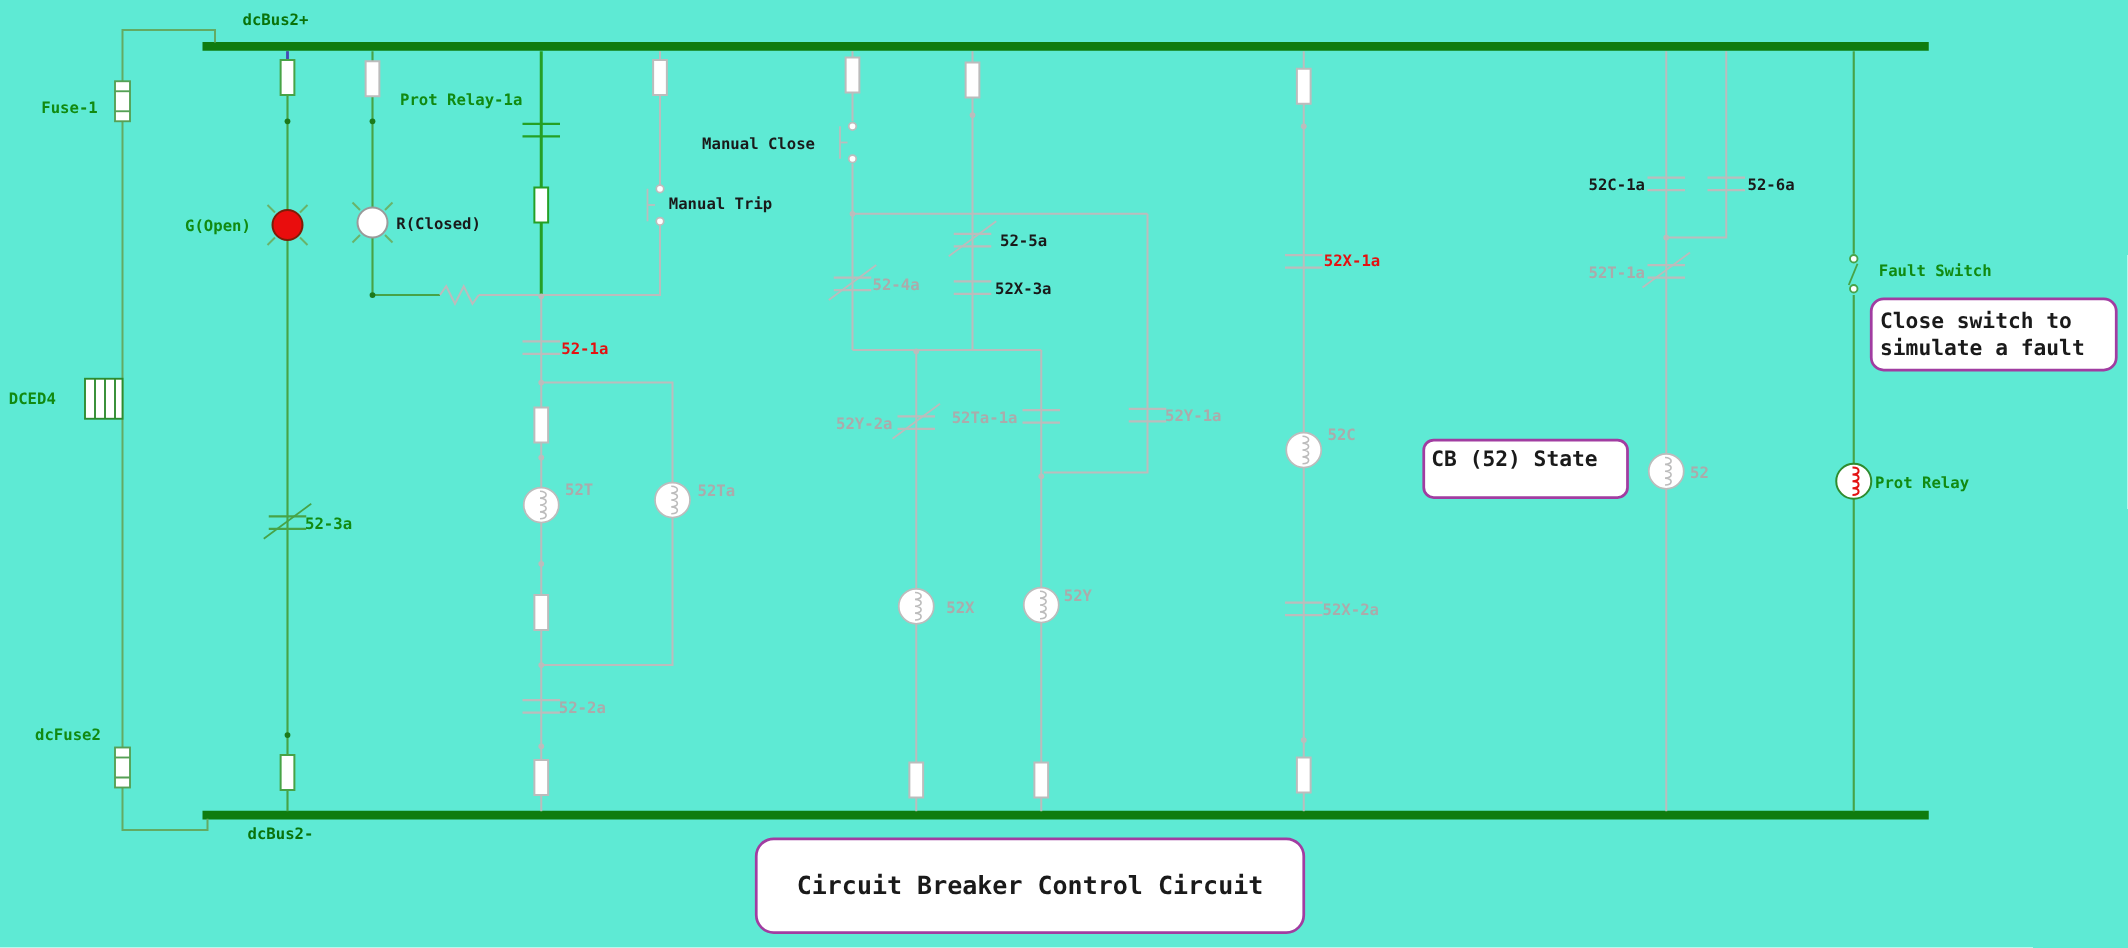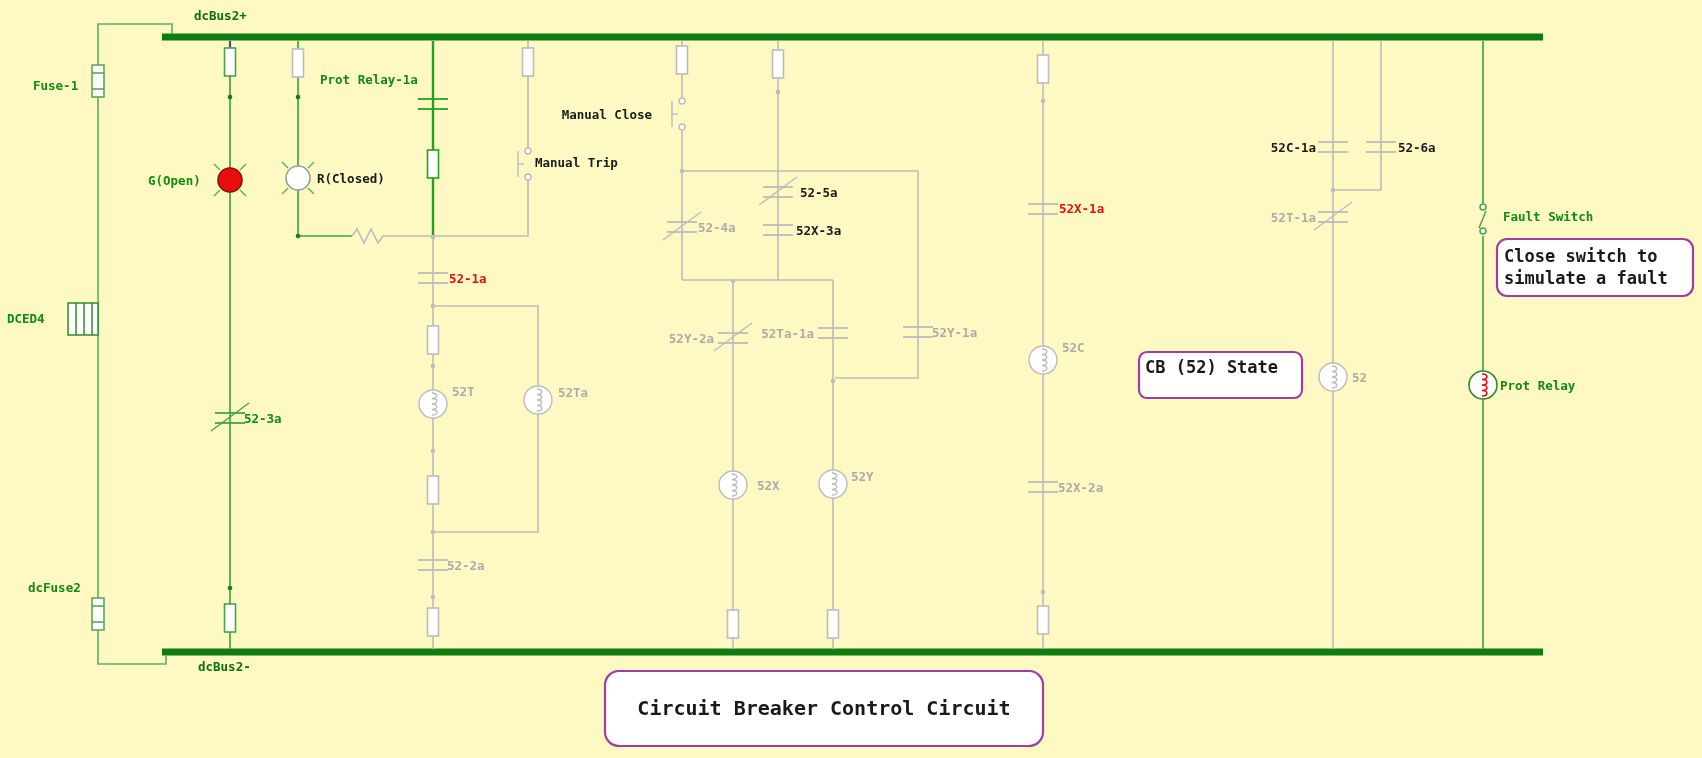--- a/index.html
+++ b/index.html
@@ -1,16 +1,16 @@
 <!DOCTYPE html>
 <html><head>
 <meta charset="utf-8">
 <style>
   html,body{margin:0;padding:0;background:#ffffff;}
-  .stage{position:relative;width:1702px;height:758px;background:#fef9c3;overflow:hidden;}
+  .stage{position:relative;width:1702px;height:758px;background:#5eead4;overflow:hidden;}
   svg{display:block;}
   
   .bus{stroke:#0f7c0f;stroke-width:7;fill:none;}
   .w-feeder{stroke:#63ab63;stroke-width:1.6;fill:none;}
   .w-green{stroke:#47a347;stroke-width:1.7;fill:none;}
   .w-bgreen{stroke:#25a025;stroke-width:2.4;fill:none;}
   .w-gray{stroke:#bcbcbc;stroke-width:1.6;fill:none;}
   .blue-stub{stroke:#4747b8;stroke-width:2.2;fill:none;}
   
   .c-green{color:#47a347;}

